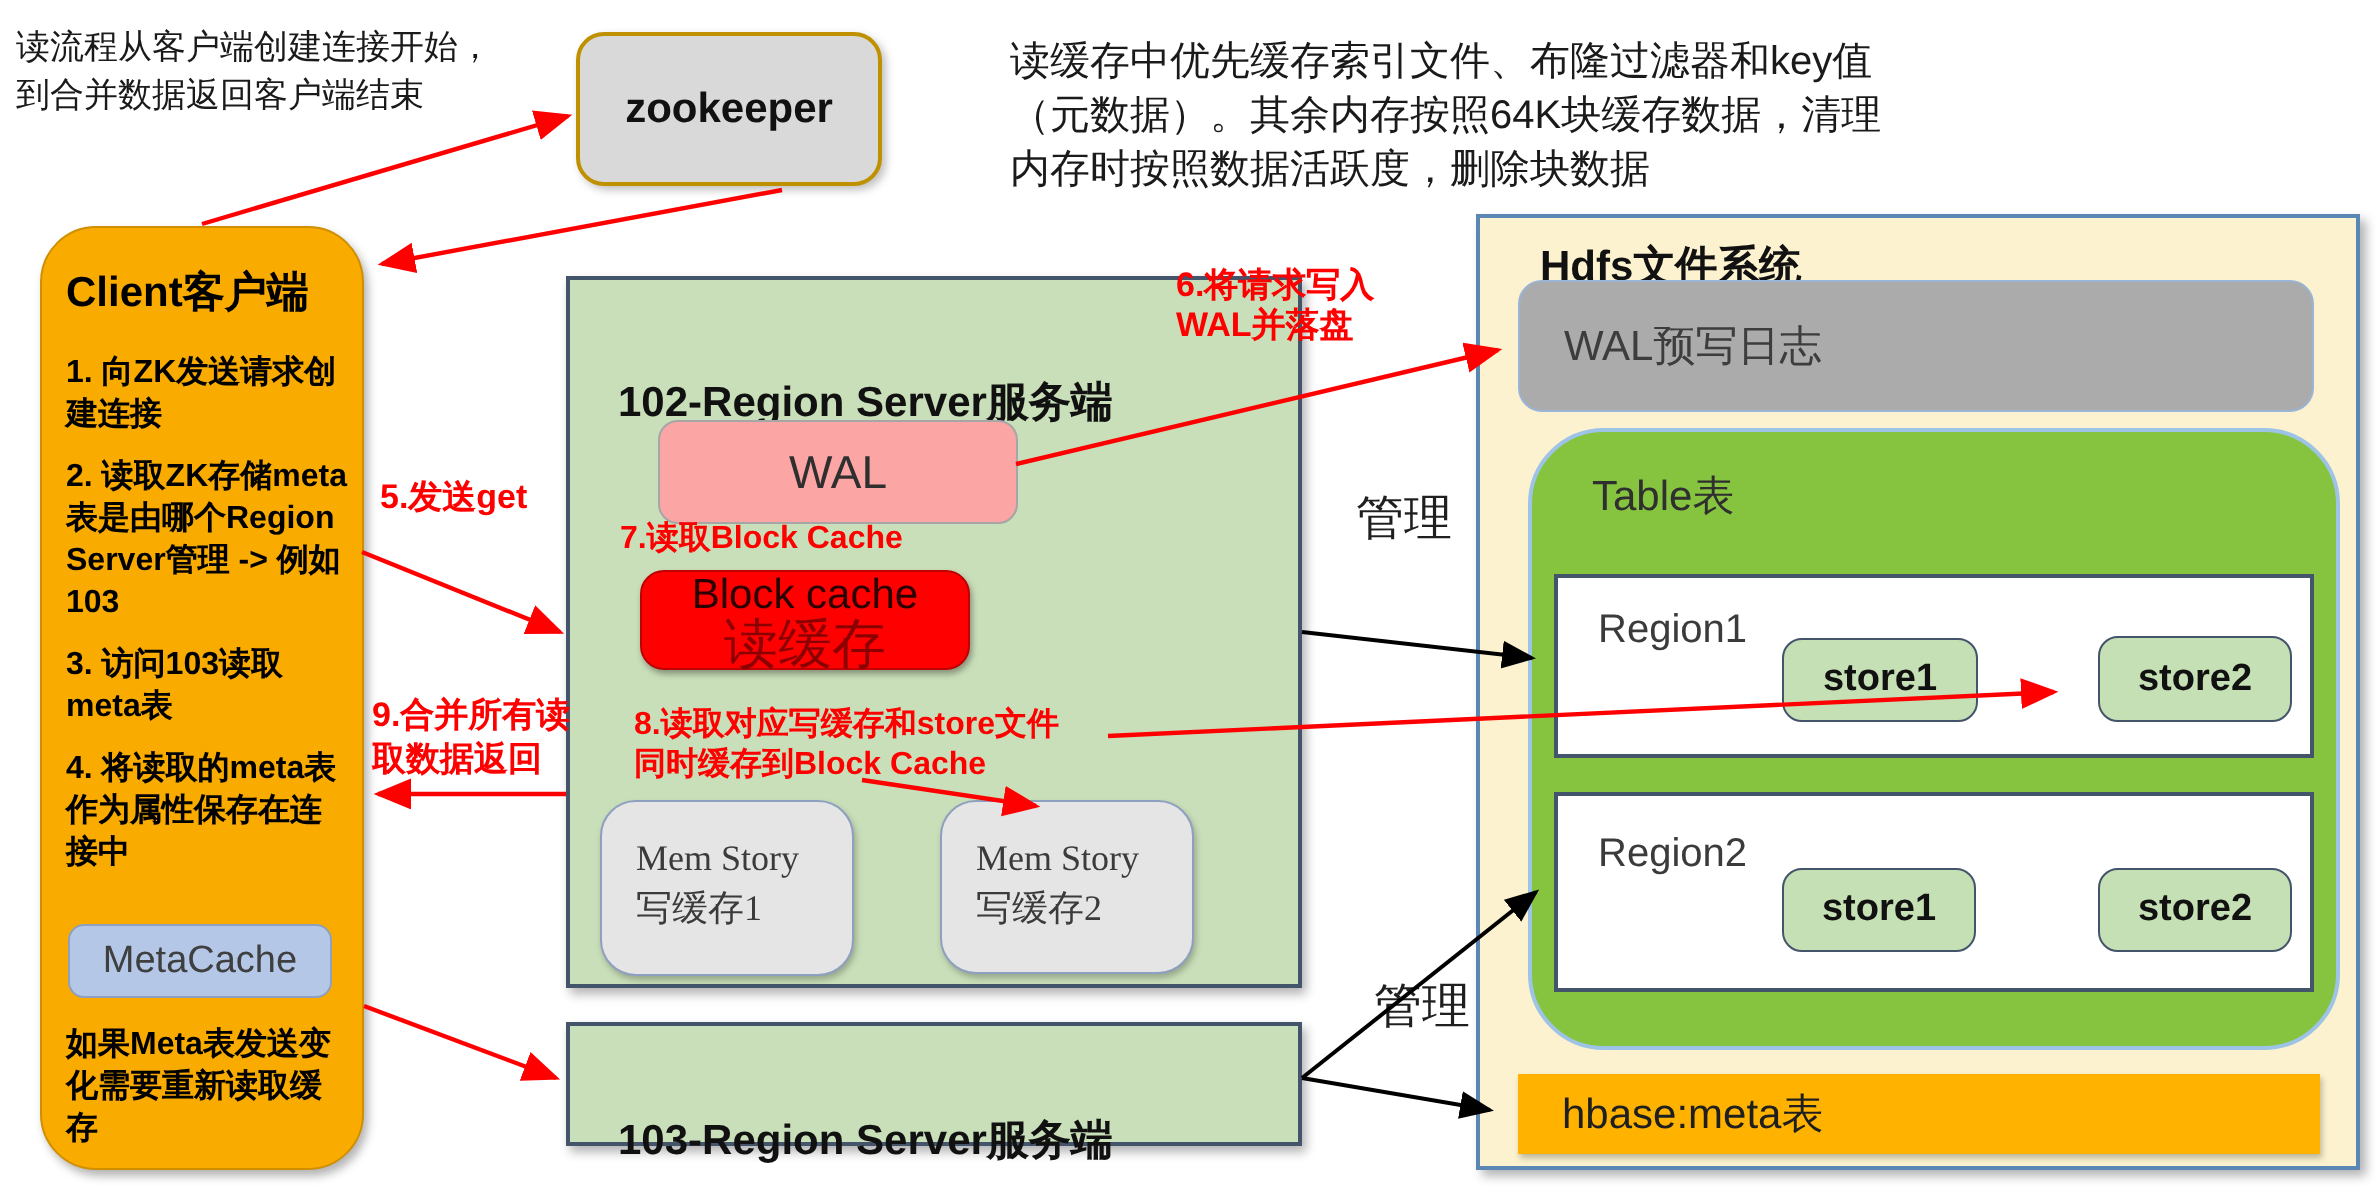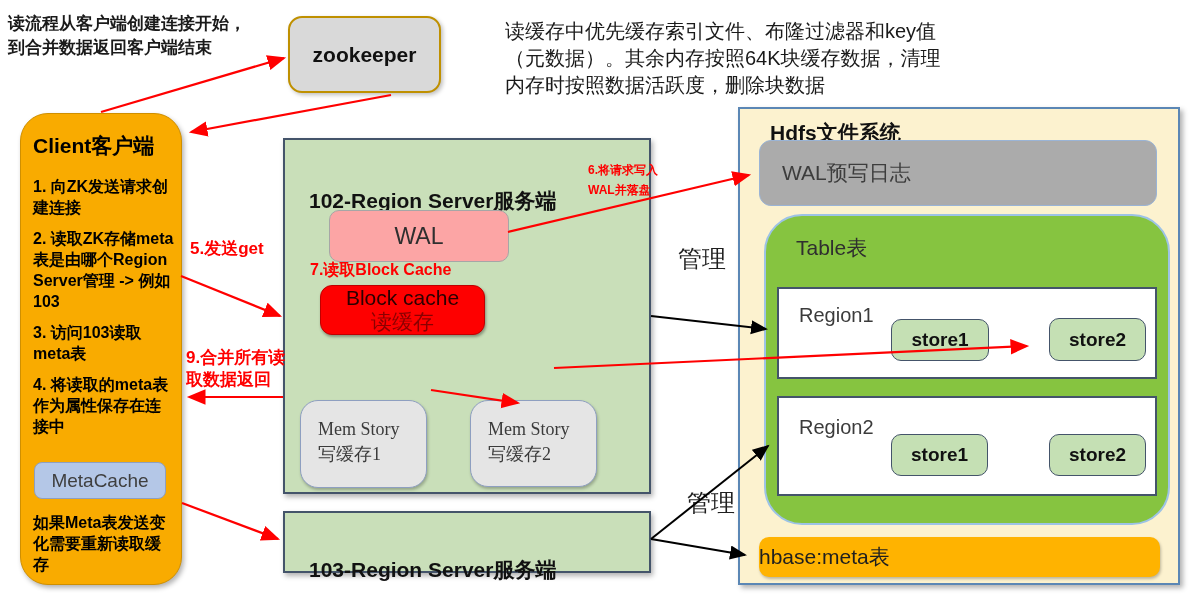--- a/index.html
+++ b/index.html
@@ -1,21 +1,21 @@
 <!DOCTYPE html>
 <html><head>
 <meta charset="utf-8">
 <style>
   html,body{margin:0;padding:0;background:#fff;}
   .canvas{position:relative;width:1189px;height:595px;background:#ffffff;
           font-family:"Liberation Sans","DejaVu Sans",sans-serif;overflow:hidden;}
   .abs{position:absolute;box-sizing:border-box;}
   .ml{white-space:pre-line;}
   .note{color:#1a1a1a;}
-  .note-tl{font-size:17px;font-weight:bold;line-height:24px;}
+  .note-tl{font-size:17px;font-weight:normal;line-height:24px;}
   .note-tr{font-size:20px;line-height:27px;}
   .redlab{color:#ff0000;font-weight:bold;font-size:16px;line-height:20px;}
   .manage{font-size:24px;color:#1f1f1f;}
 
   .zk{background:#d9d9d9;border:2px solid #bf9000;border-radius:14px;
       box-shadow:2px 2px 4px rgba(0,0,0,.25);display:flex;align-items:center;justify-content:center;
       font-weight:bold;font-size:21px;color:#111;}
 
   .client{background:#f9ab00;border:1px solid #cf8f00;border-radius:28px;
       box-shadow:2px 3px 5px rgba(0,0,0,.3);color:#000;}
@@ -26,36 +26,36 @@
       display:flex;align-items:center;justify-content:center;font-size:19px;color:#3f3f3f;}
 
   .server{background:#c9dfb9;border:2px solid #44546a;box-shadow:2px 3px 5px rgba(0,0,0,.3);}
   .server-title{font-size:21px;font-weight:bold;color:#111;margin-top:25px;}
   .walbox{background:#fca5a5;border:1.5px solid #a6a6a6;border-radius:10px;
       display:flex;align-items:center;justify-content:center;font-size:23px;color:#2f2f2f;}
   .blockcache{background:#fe0000;border:1px solid #c00000;border-radius:12px;
       display:flex;flex-direction:column;align-items:center;justify-content:center;
       box-shadow:1px 2px 3px rgba(0,0,0,.35);}
   .bc1{font-size:21px;color:#2b0000;line-height:24px;}
-  .bc2{font-size:21px;color:#8a0000;line-height:24px;}
+  .bc2{font-size:27px;color:#8a0000;line-height:24px;}
   .memstory{background:#e5e5e5;border:1.5px solid #8e9fc0;border-radius:18px;
       box-shadow:1px 2px 3px rgba(0,0,0,.25);color:#3b3b3b;font-size:18px;line-height:25px;font-family:Liberation Serif, serif;}
 
   .hdfs{background:#fcf2cf;border:2px solid #5b87b5;box-shadow:3px 3px 5px rgba(0,0,0,.3);}
   .hdfs-title{font-size:21px;font-weight:bold;color:#111;}
   .wal2{background:#ababab;border:1.5px solid #9ab4d6;border-radius:12px;
       display:flex;align-items:center;color:#3d3d3d;font-size:21px;padding-left:22px;}
   .tablebox{background:#86c440;border:2px solid #9dc3e6;border-radius:38px;}
   .table-label{font-size:21px;color:#2f2f2f;}
   .region{background:#ffffff;border:2px solid #44546a;}
   .region-label{font-size:20px;color:#3b3b3b;}
   .store{background:#c5e0b4;border:1.5px solid #44546a;border-radius:10px;
       display:flex;align-items:center;justify-content:center;font-weight:bold;font-size:19px;color:#111;}
-  .hmeta{background:#ffb300;border-radius:10px;display:flex;align-items:center;
-      font-size:21px;color:#1f1f1f;box-shadow:1px 2px 3px rgba(0,0,0,.25);}
+  .hmeta{background:#ffb300;border-radius:0;display:flex;align-items:center;
+      padding-left:22px;font-size:21px;color:#1f1f1f;box-shadow:1px 2px 3px rgba(0,0,0,.25);}
 
   svg.overlay{position:absolute;left:0;top:0;pointer-events:none;z-index:50;}
 </style>
 </head>
 <body>
 
 <div class="canvas">
 
   <div class="abs note note-tl ml" style="left:8px;top:12px;width:270px;">读流程从客户端创建连接开始，
 到合并数据返回客户端结束</div>
@@ -84,20 +84,22 @@
   <div class="abs server" style="left:283px;top:138px;width:368px;height:356px;">
     <div class="abs server-title" style="left:24px;top:22px;">102-Region Server服务端</div>
     <div class="abs walbox" style="left:44px;top:70px;width:180px;height:52px;">
       <span>WAL</span>
     </div>
     <div class="abs redlab" style="left:25px;top:120px;">7.读取Block Cache</div>
     <div class="abs blockcache" style="left:35px;top:145px;width:165px;height:50px;">
       <div class="bc1">Block cache</div>
       <div class="bc2">读缓存</div>
     </div>
+    <div class="abs redlab ml" style="left:32px;top:213px;width:260px;">8.读取对应写缓存和store文件
+同时缓存到Block Cache</div>
     <div class="abs memstory ml" style="left:15px;top:260px;width:127px;height:88px;padding:16px 0 0 17px;">Mem Story
 写缓存1</div>
     <div class="abs memstory ml" style="left:185px;top:260px;width:127px;height:87px;padding:16px 0 0 17px;">Mem Story
 写缓存2</div>
   </div>
 
   <div class="abs server" style="left:283px;top:511px;width:368px;height:62px;">
     <div class="abs server-title" style="left:24px;top:18px;">103-Region Server服务端</div>
   </div>
 
@@ -126,21 +128,21 @@
           <span>store2</span>
         </div>
       </div>
     </div>
     <div class="abs hmeta" style="left:19px;top:428px;width:401px;height:40px;">
       <span>hbase:meta表</span>
     </div>
   </div>
 
   <div class="abs redlab" style="left:190px;top:239px;font-size:17px;">5.发送get</div>
-  <div class="abs redlab ml" style="left:588px;top:160px;font-size:12px;">6.将请求写入
+  <div class="abs redlab ml" style="left:588px;top:133px;font-size:17px;">6.将请求写入
 WAL并落盘</div>
   <div class="abs redlab ml" style="left:186px;top:347px;font-size:17px;line-height:22px;">9.合并所有读
 取数据返回</div>
   <div class="abs manage" style="left:678px;top:243px;">管理</div>
   <div class="abs manage" style="left:687px;top:487px;">管理</div>
 
   <svg class="overlay" width="1189" height="595">
     <defs>
       <marker id="mr" markerWidth="9" markerHeight="8" refX="7.5" refY="3.5" orient="auto">
         <path d="M0,0 L8.5,3.5 L0,7 Z" fill="#ff0000"></path>

